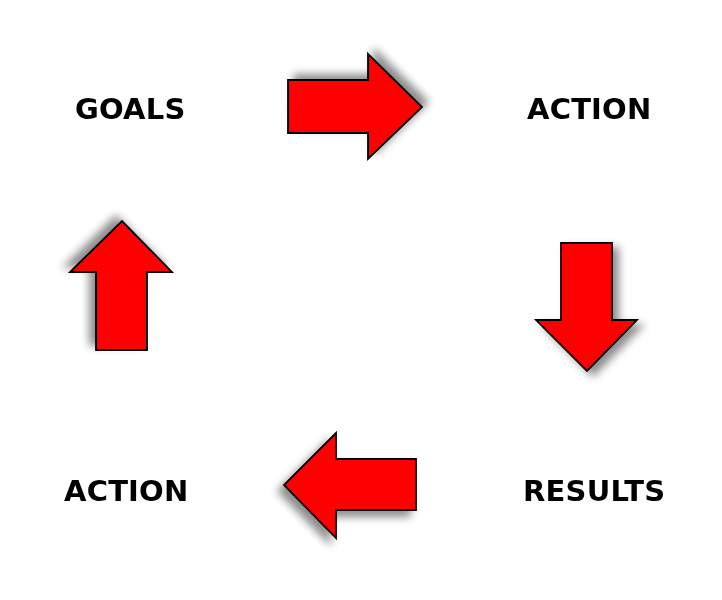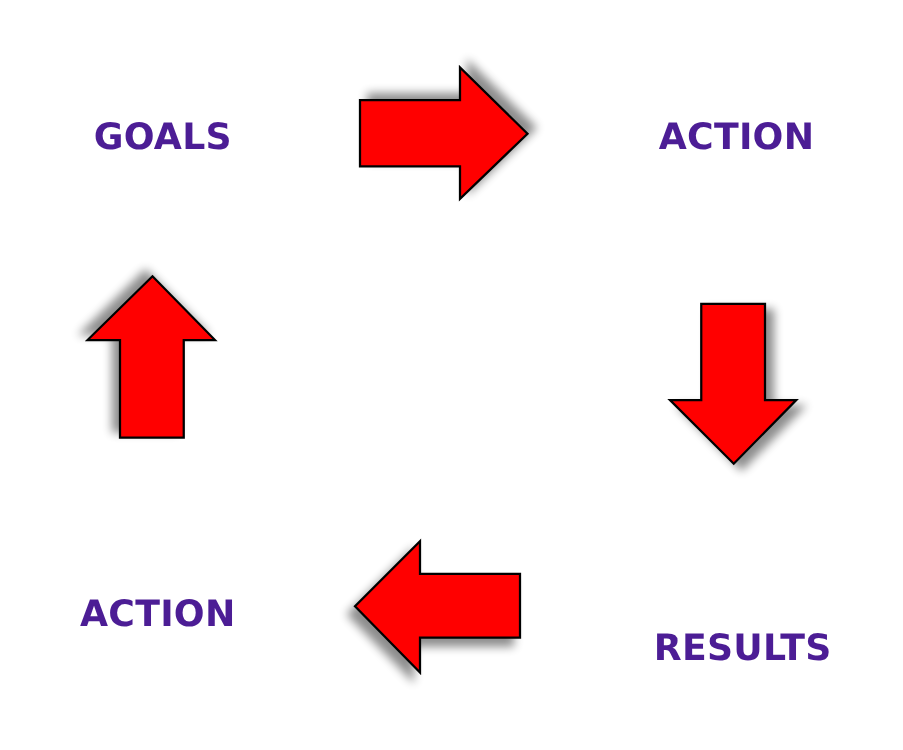--- a/index.html
+++ b/index.html
@@ -11,21 +11,21 @@
       width: 722px;
       height: 600px;
       position: relative;
       overflow: hidden;
       font-family: "DejaVu Sans", "Liberation Sans", sans-serif;
     }
     .label {
       position: absolute;
       font-weight: bold;
       font-size: 29px;
-      color: #4c1d95;
+      color: #000000;
       letter-spacing: 0.2px;
       line-height: 1;
       white-space: nowrap;
     }
     #diagram-svg {
       position: absolute;
       left: 0;
       top: 0;
     }
   </style>
@@ -84,14 +84,14 @@
 
   <polygon filter="url(#shadowDown)" points="561,243 612,243 612,320 637,320 587,371 536,320 561,320" fill="#ff0000" stroke="#000000" stroke-width="1.8" stroke-linejoin="miter"></polygon>
 
   <polygon filter="url(#shadowLeft)" points="416,459 336,459 336,433 284,485 336,538 336,510 416,510" fill="#ff0000" stroke="#000000" stroke-width="1.8" stroke-linejoin="miter"></polygon>
 
   <polygon filter="url(#shadowUp)" points="96,350 147,350 147,272 172,272 122,221 70,272 96,272" fill="#ff0000" stroke="#000000" stroke-width="1.8" stroke-linejoin="miter"></polygon>
 </svg>
 
 <div class="label" style="left:75px; top:95px;">GOALS</div>
 <div class="label" style="left:527px; top:95px;text-align:center;">ACTION</div>
-<div class="label" style="left:523px; top:477px;margin-top:27px;">RESULTS</div>
+<div class="label" style="left:523px; top:477px;">RESULTS</div>
 <div class="label" style="left:64px; top:477px;">ACTION</div>
 
 </body></html>

